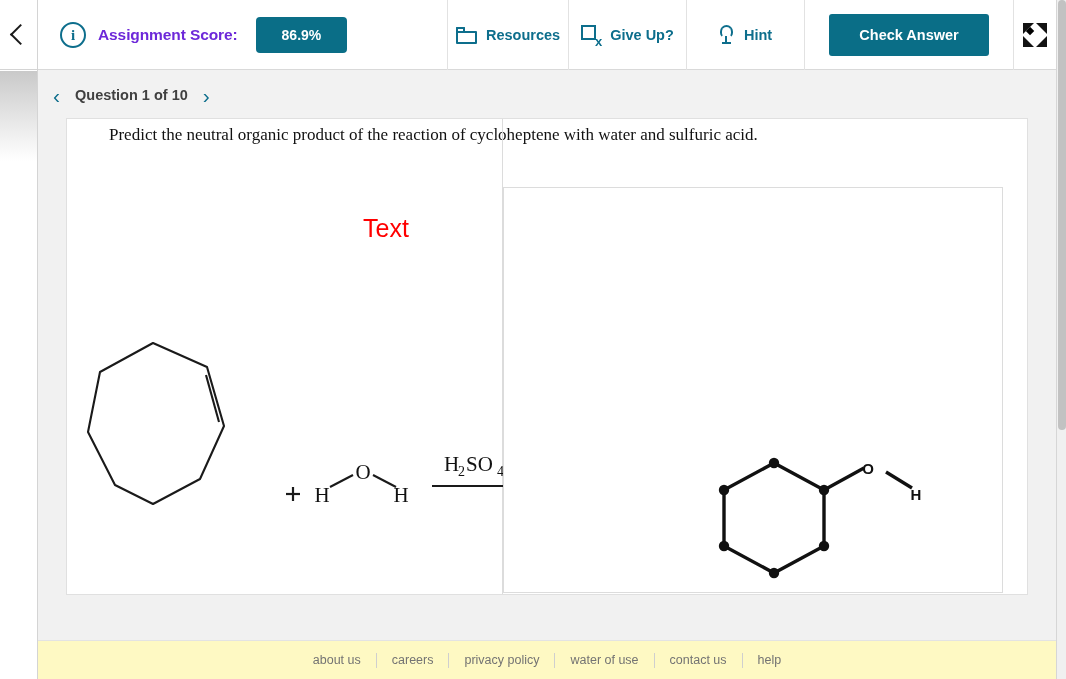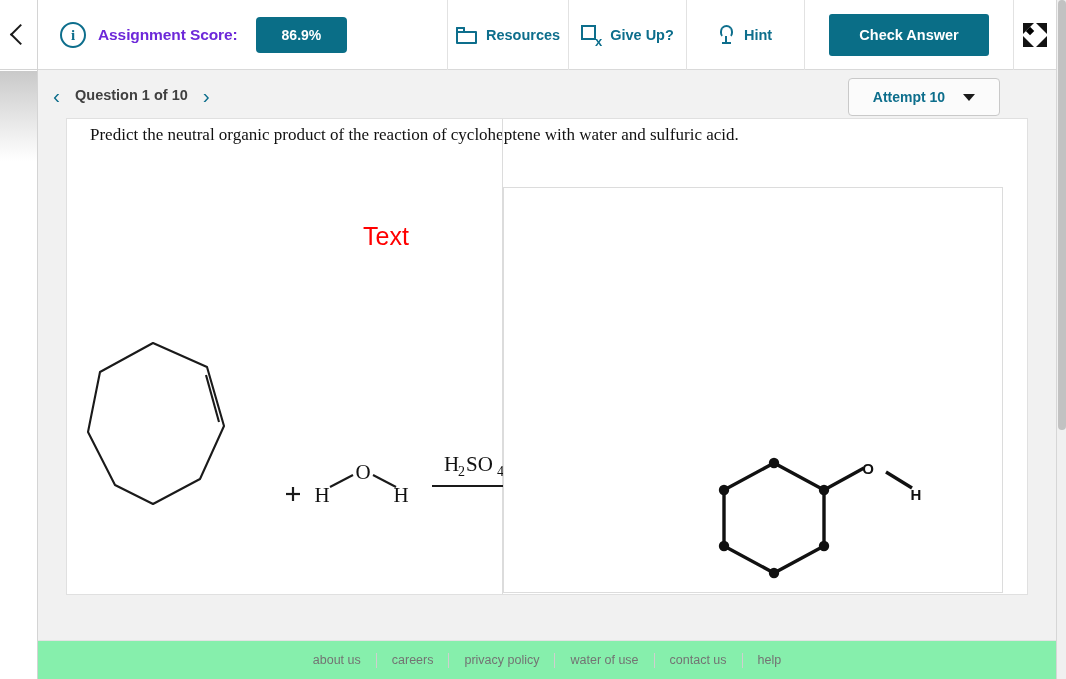--- a/index.html
+++ b/index.html
@@ -272,29 +272,29 @@
   .content-card {
     position: absolute;
     left: 28px; top: 118px;
     width: 962px; height: 477px;
     background: #ffffff;
     border: 1px solid #e0e0e0;
     box-sizing: border-box;
   }
   .question-text {
     position: absolute;
-    left: 23px; top: 6px;
+    left: 42px; top: 6px;
     font-family: "Liberation Serif", serif;
     font-size: 17px;
     color: #111111;
     white-space: nowrap;
   }
   .text-annotation {
     position: absolute;
-    left: 296px; top: 103px;
+    left: 296px; top: 95px;
     color: #ff0000;
     font-size: 25px;
     font-family: "Liberation Sans", sans-serif;
   }
 
   
   .reaction-pane {
     position: absolute;
     left: 0; top: 0;
     width: 436px; height: 475px;
@@ -406,21 +406,21 @@
   }
   .elem-btn:last-child { border-right: none; }
 
   .canvas-svg { position: absolute; left: 0; top: 0; }
 
   
   .footer {
     position: absolute;
     left: 0; top: 640px;
     width: 1018px; height: 39px;
-    background: #86efac;
+    background: #fef9c3;
     border-top: 1px solid #e3e3e3;
     box-sizing: border-box;
     display: flex;
     align-items: center;
     justify-content: center;
   }
   .footer a {
     color: #737373;
     font-size: 12.5px;
     text-decoration: none;
@@ -508,26 +508,20 @@
           <span class="ex-mask"></span>
         </span>
       </div>
     </div>
 
     <div class="navbar">
       <span class="nav-arrow nav-prev">‹</span>
       <span class="nav-label">Question 1 of 10</span>
       <span class="nav-arrow nav-next">›</span>
 
-      <div class="attempt-wrap">
-        <div class="attempt-btn">
-          <span>Attempt 10</span>
-          <span class="caret-down"></span>
-        </div>
-      </div>
     </div>
 
     <div class="content-card">
 
       <div class="question-text">Predict the neutral organic product of the reaction of cycloheptene with water and sulfuric acid.</div>
 
       <div class="reaction-pane">
         <div class="text-annotation">Text</div>
 
         <svg class="canvas-svg" width="436" height="475">

